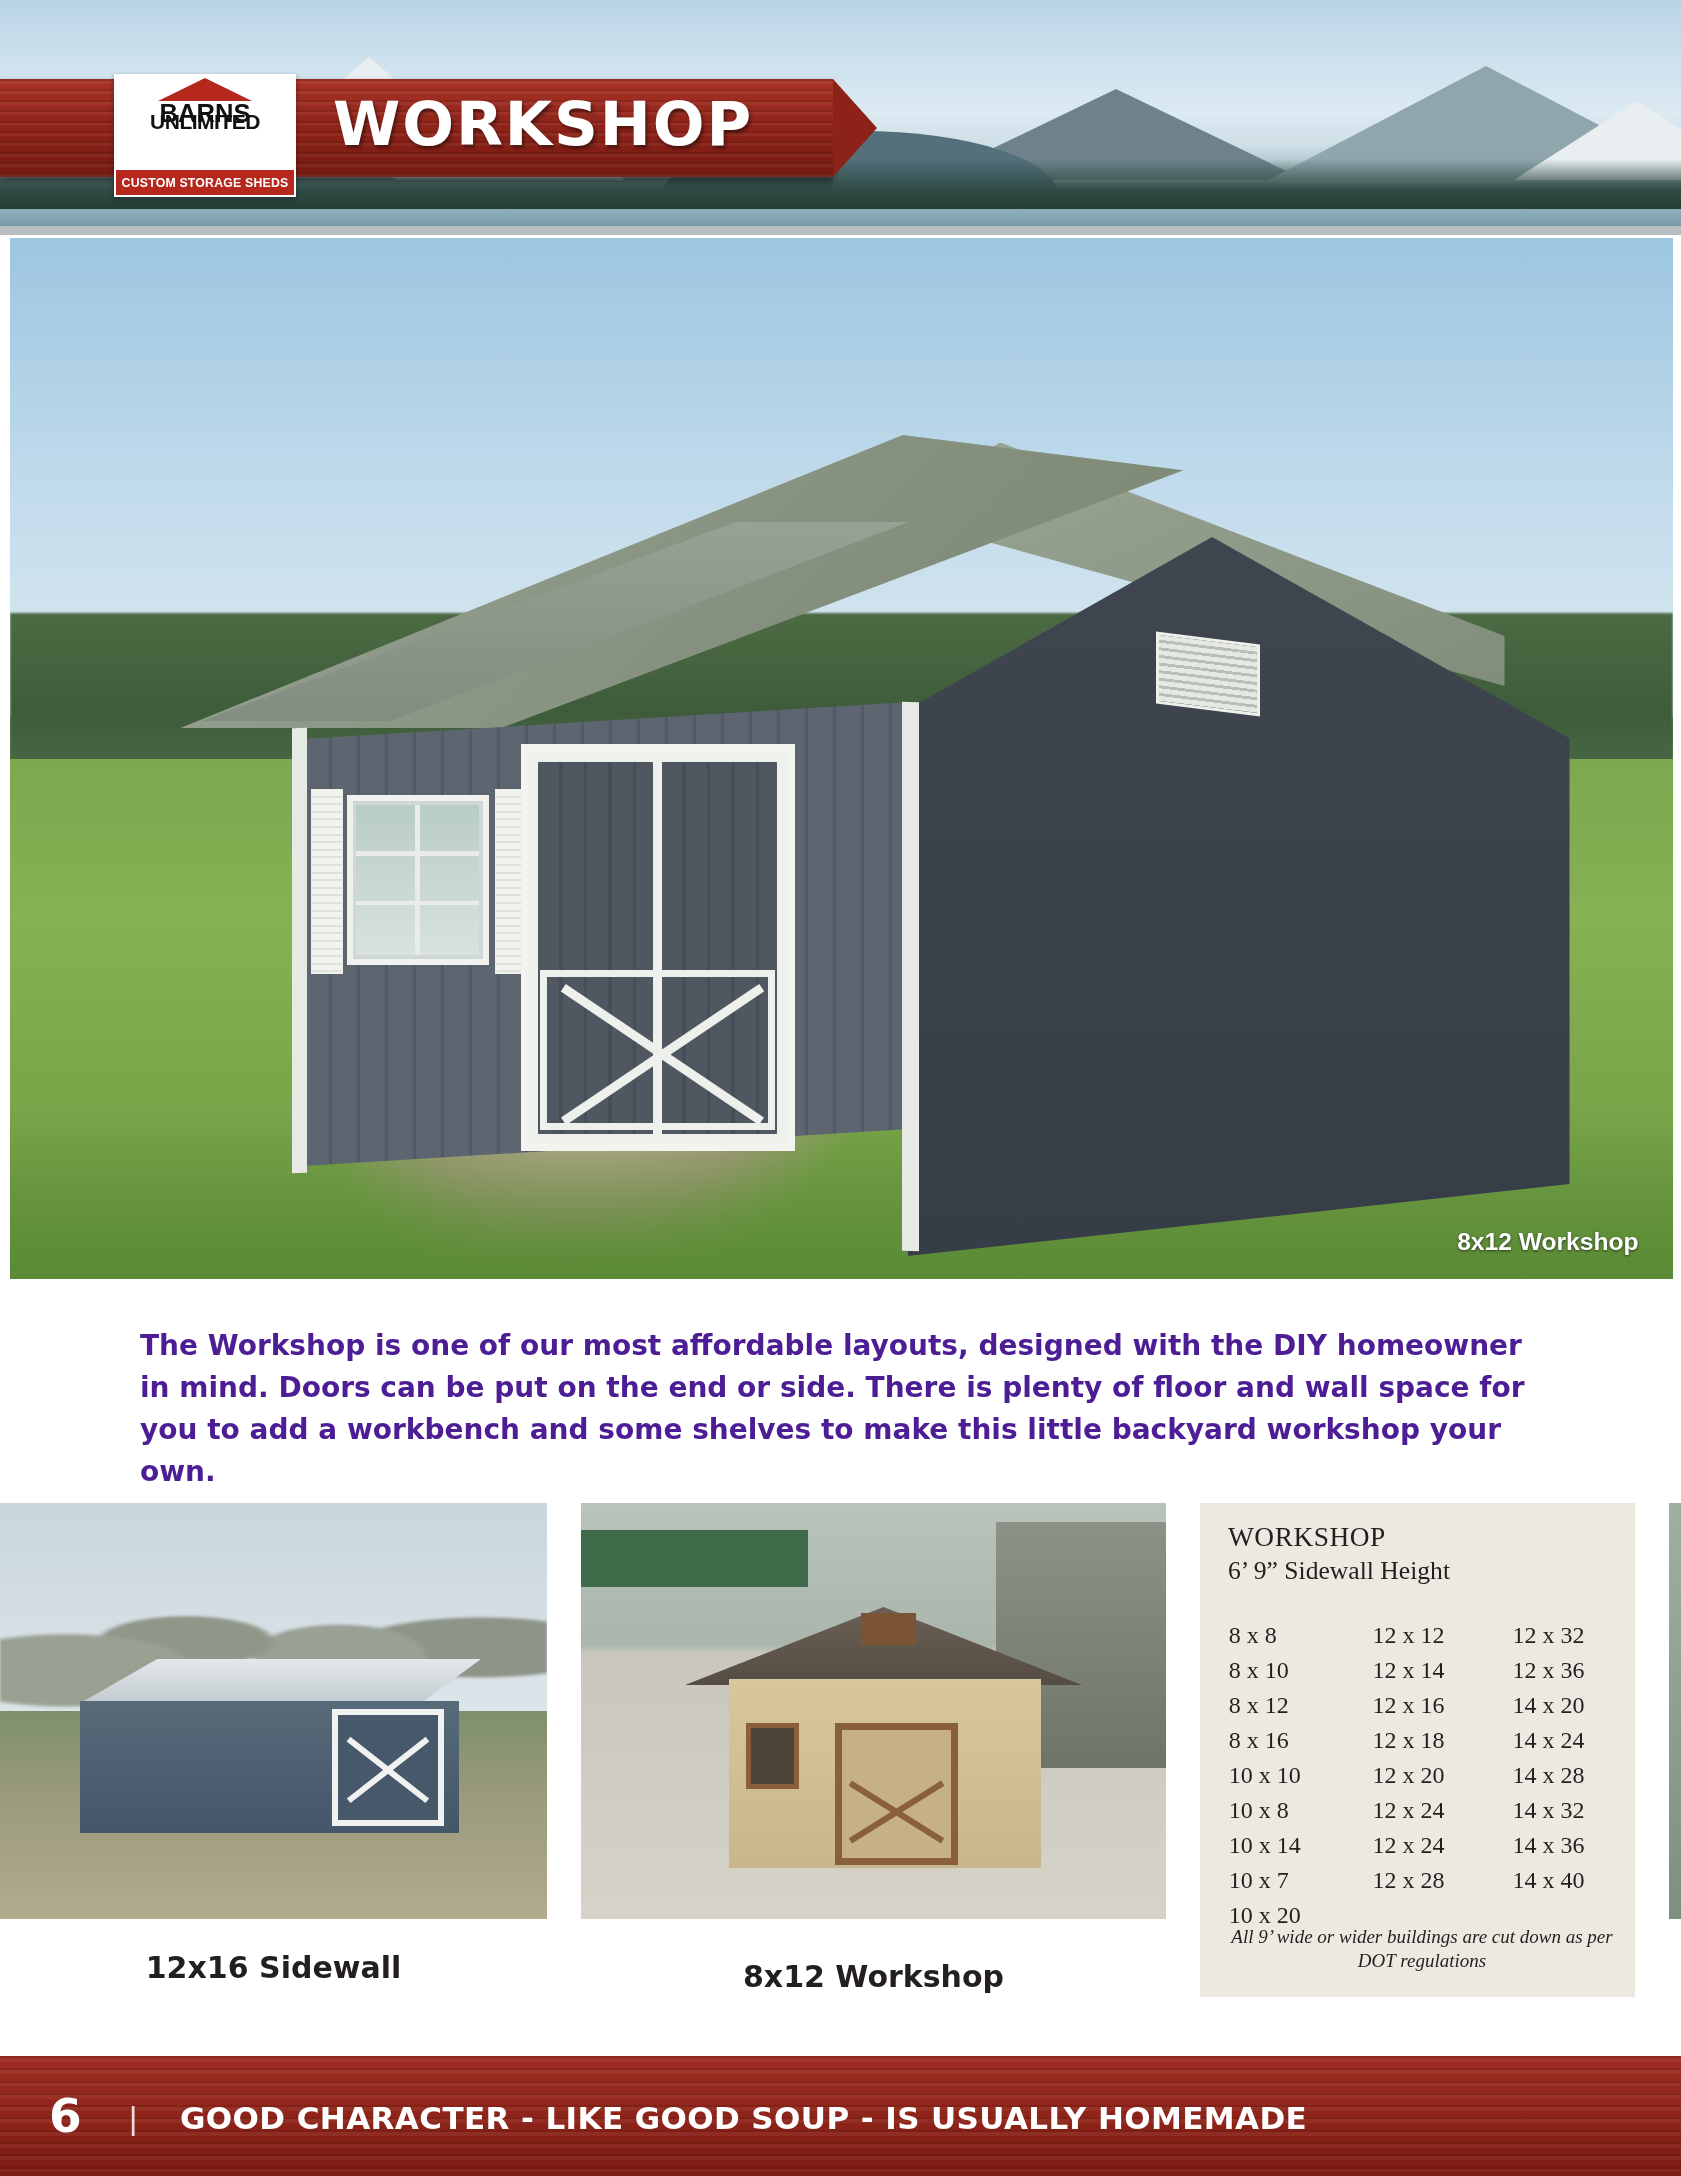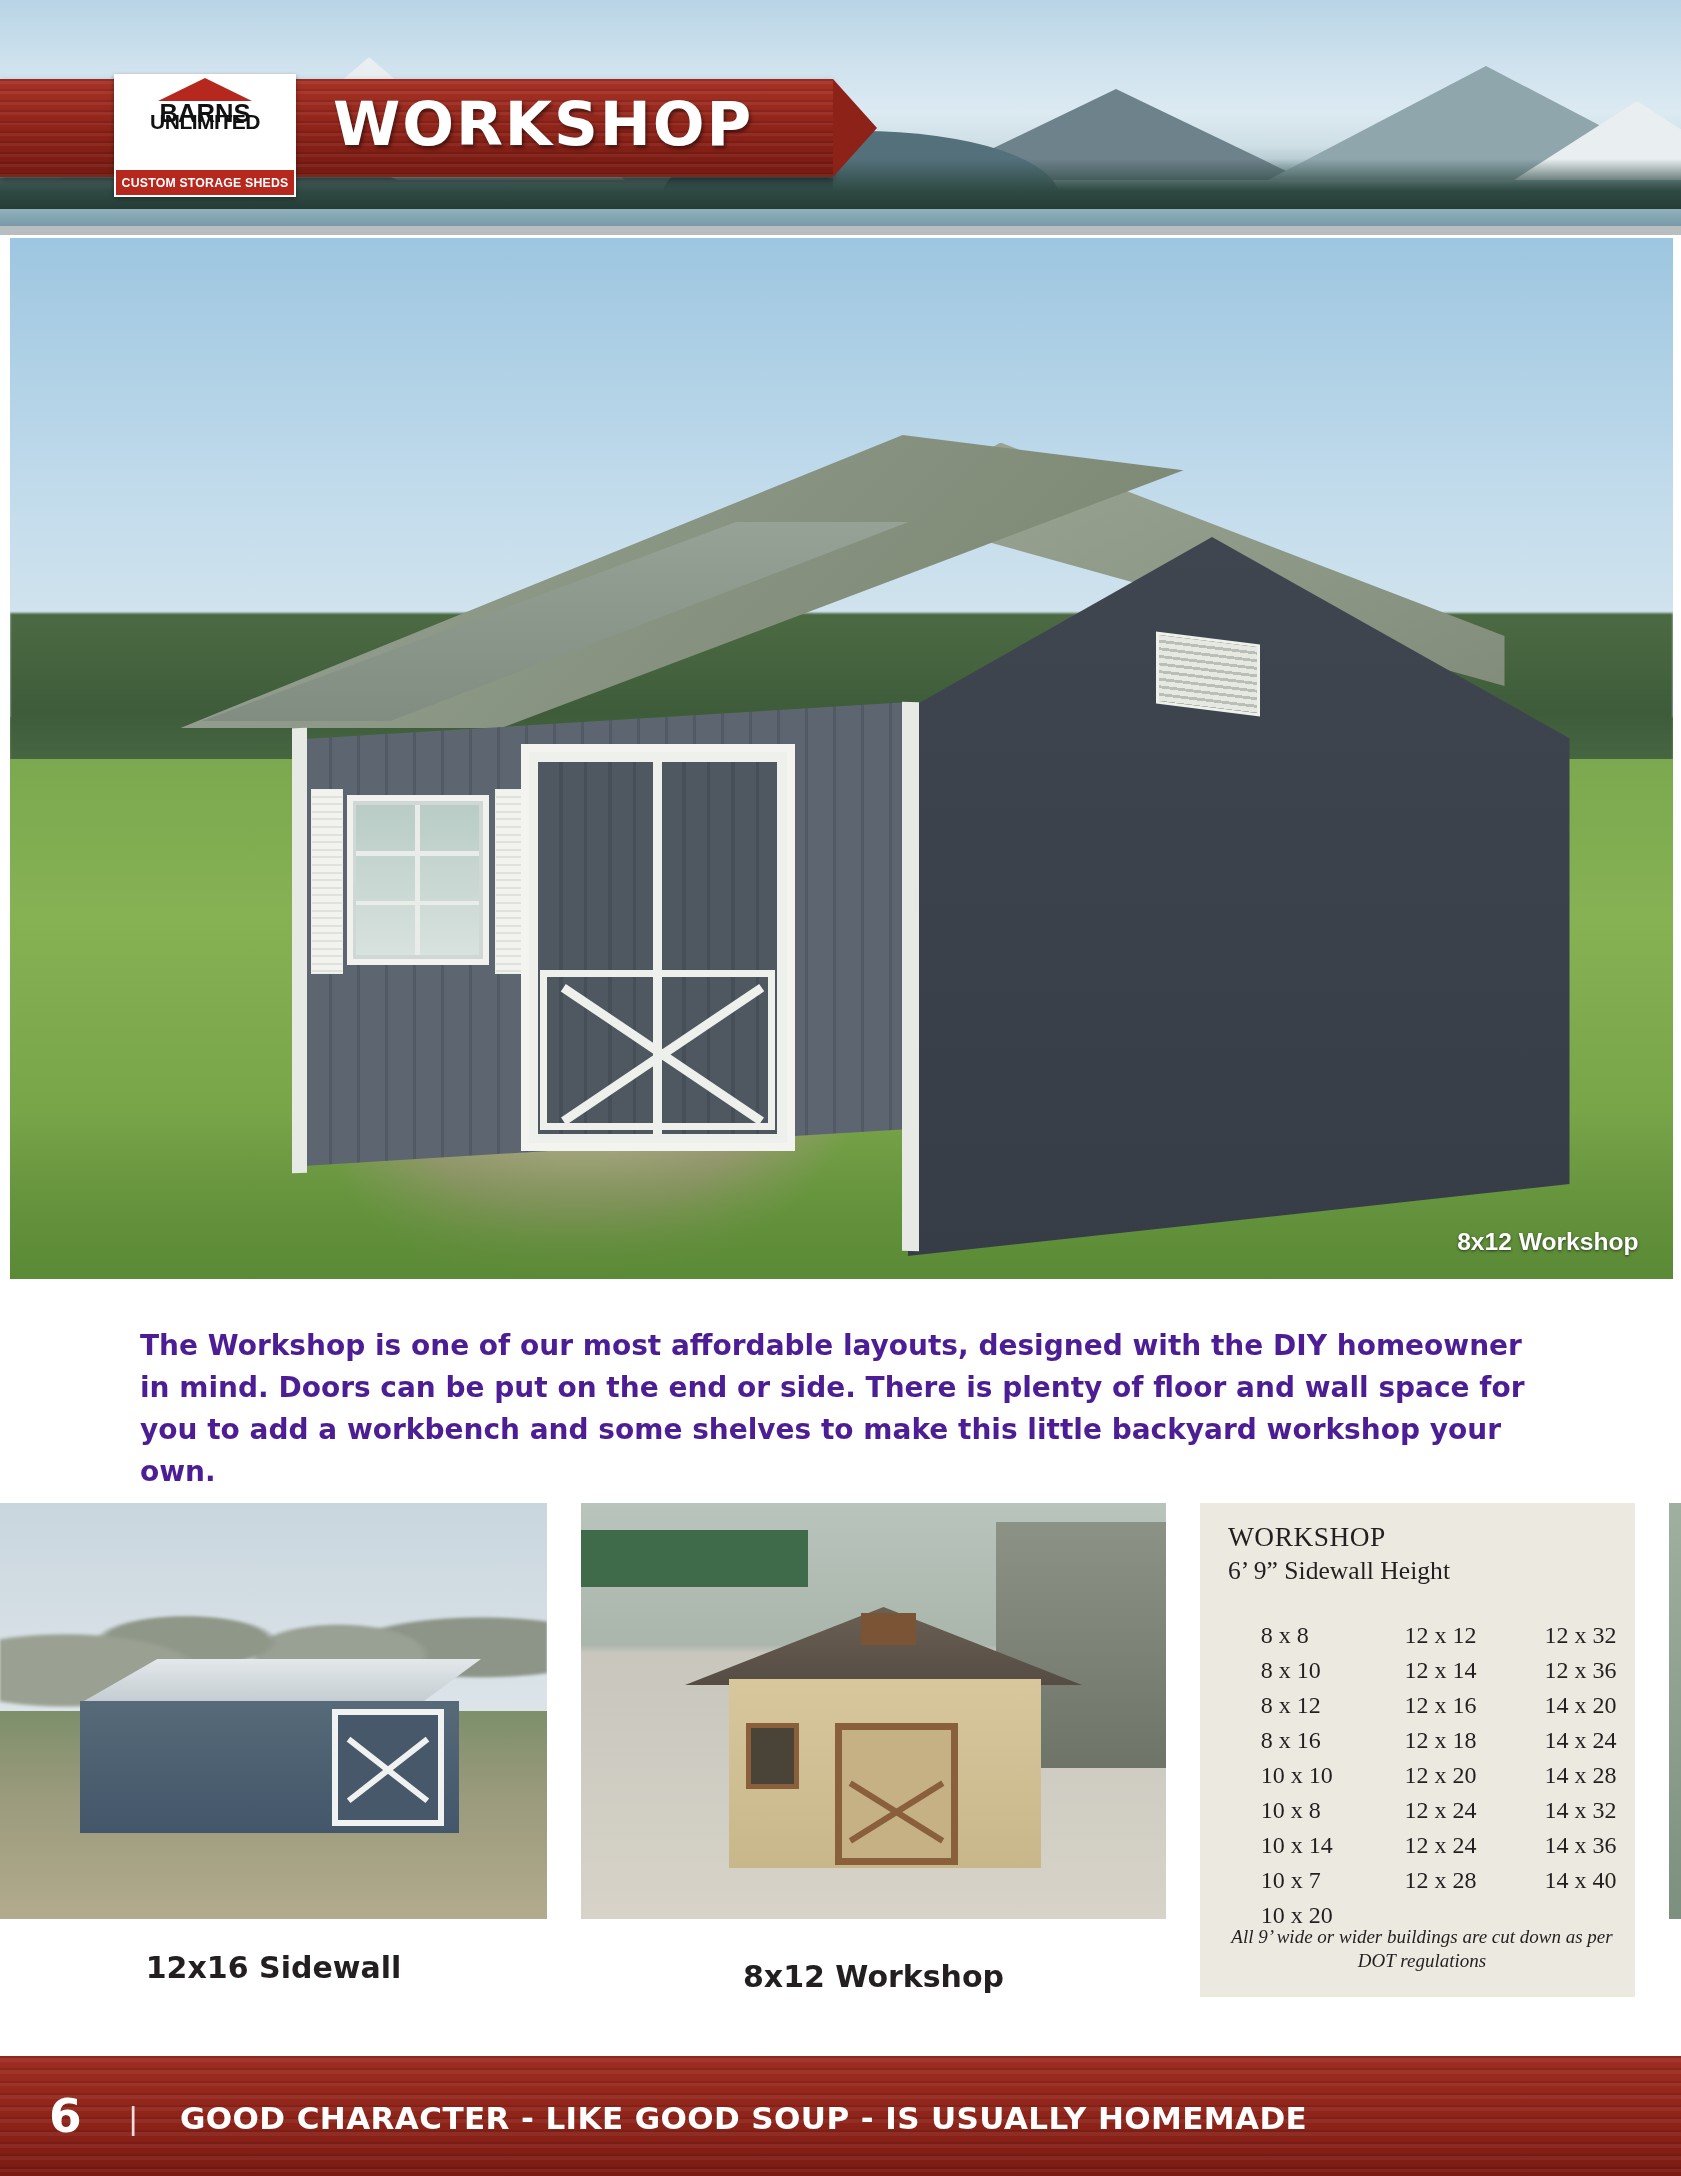--- a/index.html
+++ b/index.html
@@ -488,21 +488,20 @@
     position: absolute;
     left: 28px; top: 53px;
     font-size: 25.6px;
   }
   .size-cols {
     position: absolute;
     left: 23px; top: 115px;
     width: 390px;
     display: flex;
     justify-content: space-between;
-    margin-left: 32px;
   }
   .size-col {
     width: 125px;
   }
   .size-col .cell {
     font-size: 24px;
     line-height: 35px;
     white-space: nowrap;
   }
   .size-col.c1 .cell { text-align: left; padding-left: 5.7px; }

